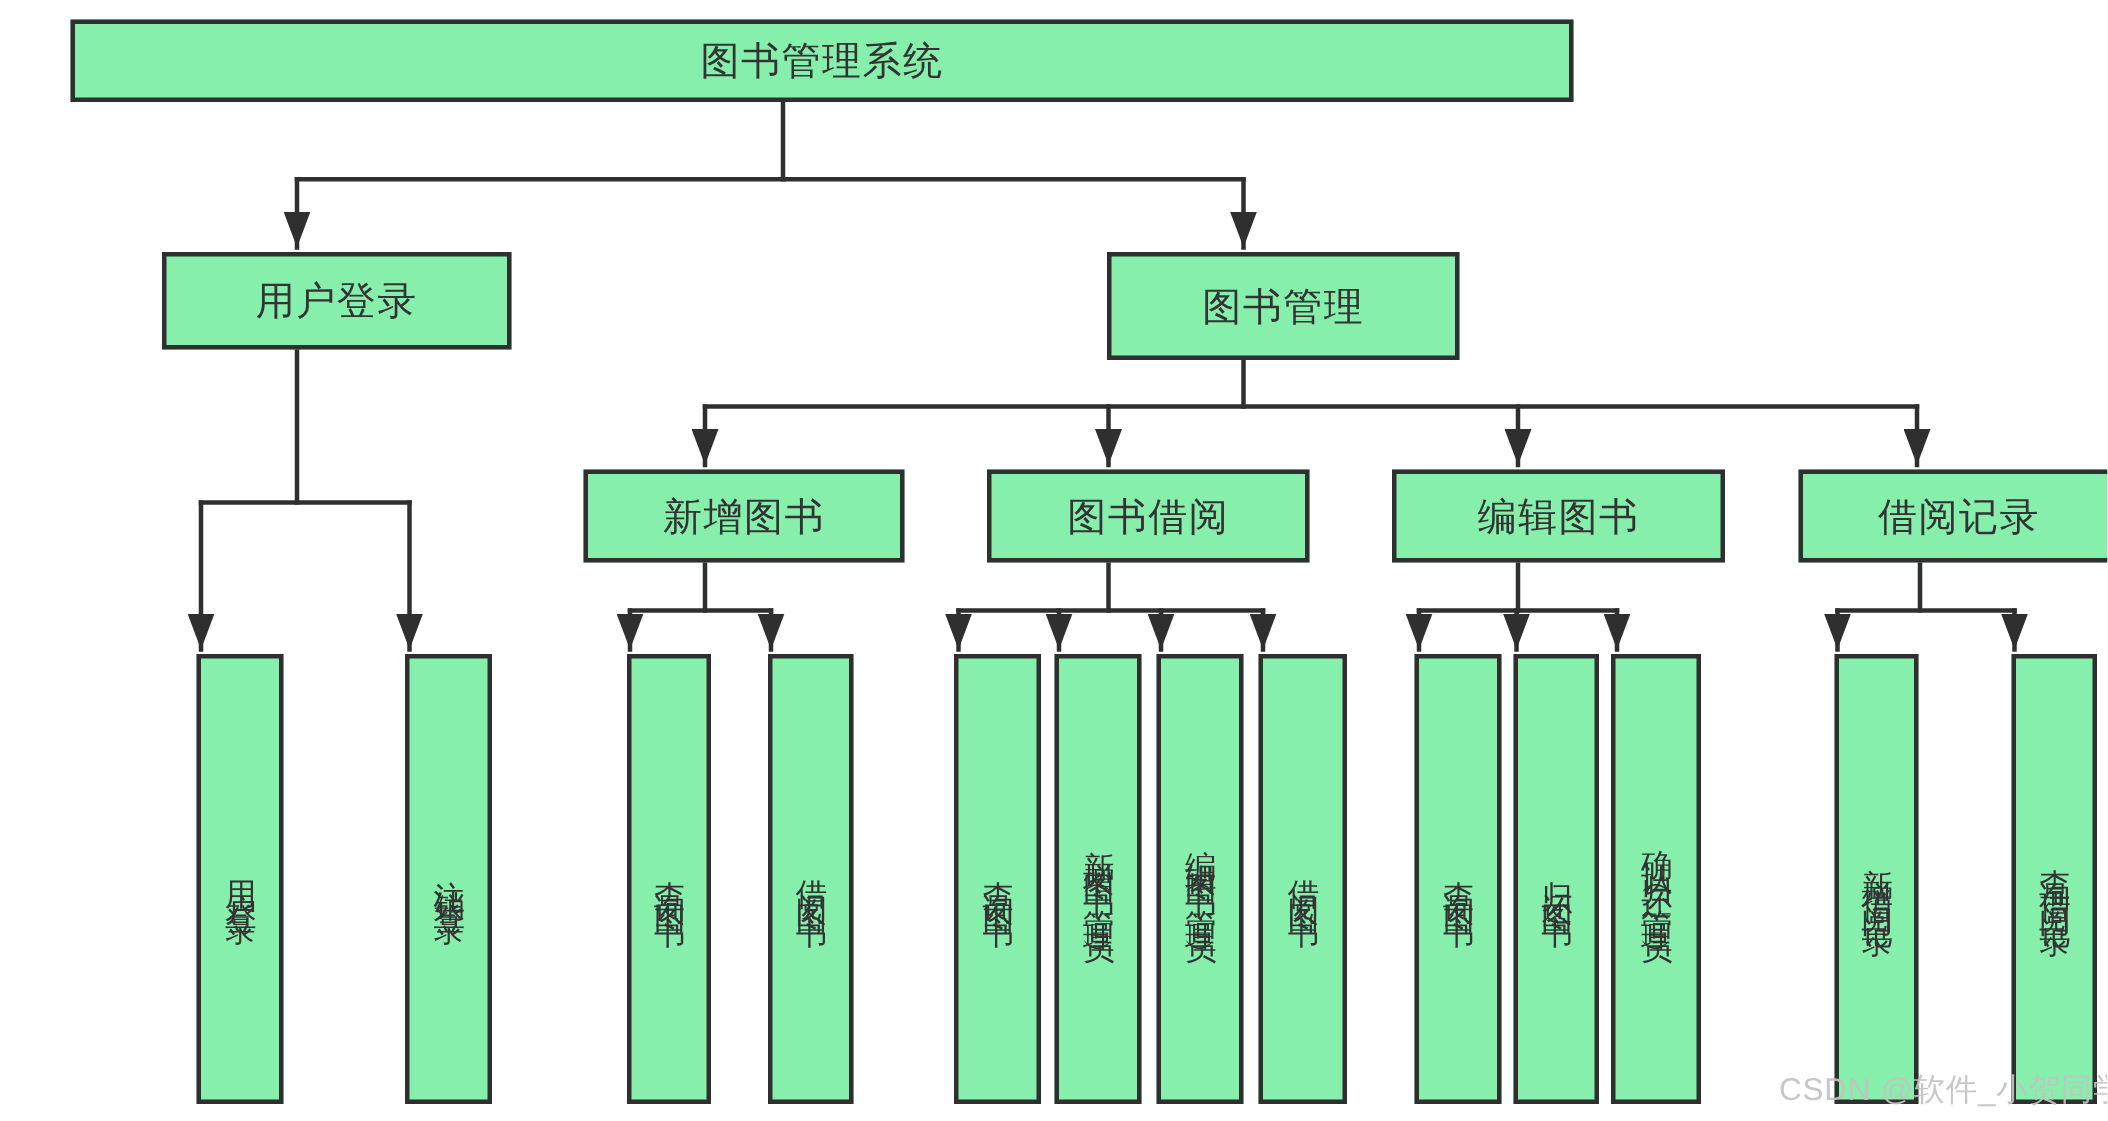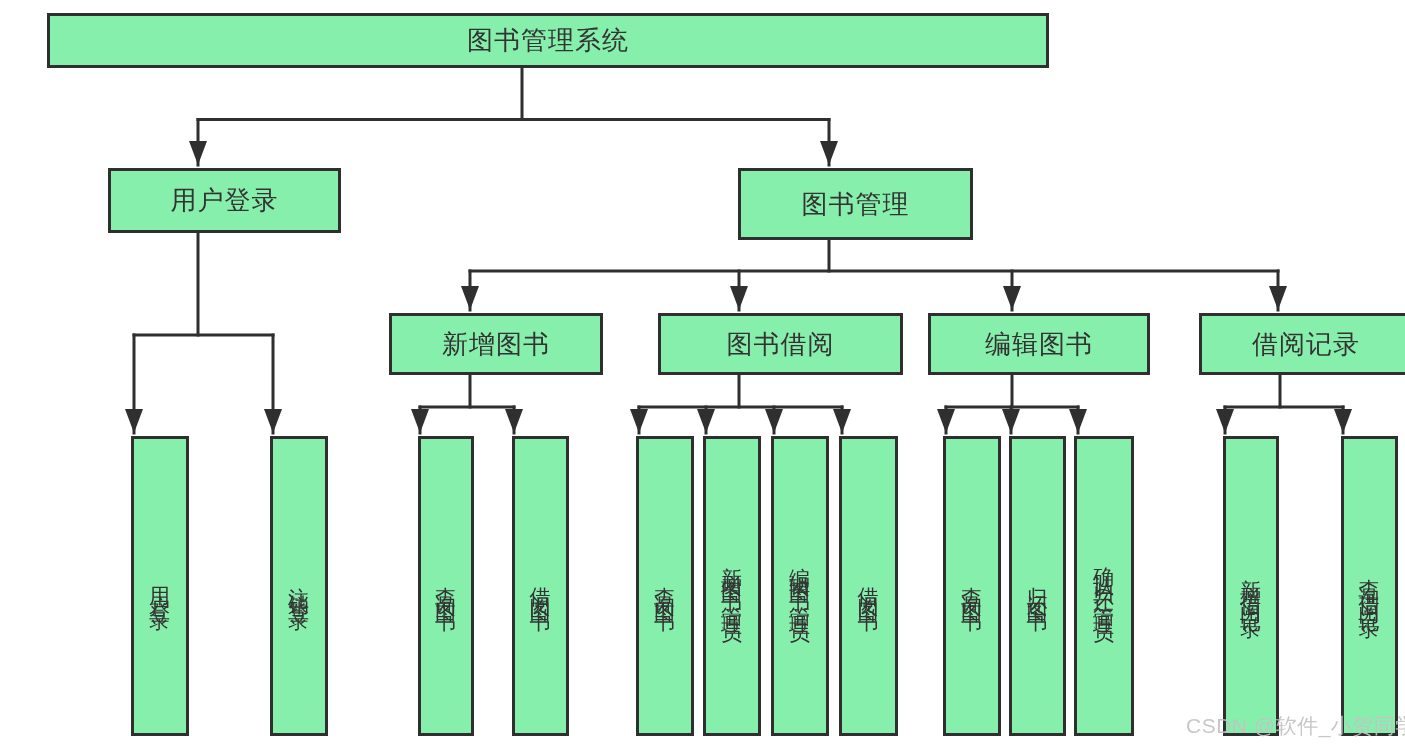--- a/index.html
+++ b/index.html
@@ -131,21 +131,21 @@
       <line x1="1343" y1="407" x2="1343" y2="433" marker-end="url(#arrow)"></line>
     </g>
   </svg>
 
   <div class="box h-box" style="left:21px; top:13px; width:1002px; height:55px;">图书管理系统</div>
 
   <div class="box h-box" style="left:82px; top:168px; width:233px; height:65px;">用户登录</div>
   <div class="box h-box" style="left:712px; top:168px; width:235px; height:72px;">图书管理</div>
 
   <div class="box h-box" style="left:363px; top:313px; width:214px; height:62px;">新增图书</div>
-  <div class="box h-box" style="left:632px; top:313px; width:245px; height:62px;">图书借阅</div>
+  <div class="box h-box" style="left:632px; top:313px; width:215px; height:62px;">图书借阅</div>
   <div class="box h-box" style="left:902px; top:313px; width:222px; height:62px;">编辑图书</div>
   <div class="box h-box" style="left:1173px; top:313px; width:214px; height:62px;">借阅记录</div>
 
   <div class="box v-box" style="left:105px; top:436px; width:58px; height:300px;">用户登录</div>
   <div class="box v-box" style="left:244px; top:436px; width:58px; height:300px;">注销登录</div>
 
   <div class="box v-box" style="left:392px; top:436px; width:56px; height:300px;">查询图书</div>
   <div class="box v-box" style="left:486px; top:436px; width:57px; height:300px;">借阅图书</div>
 
   <div class="box v-box" style="left:610px; top:436px; width:58px; height:300px;">查询图书</div>

